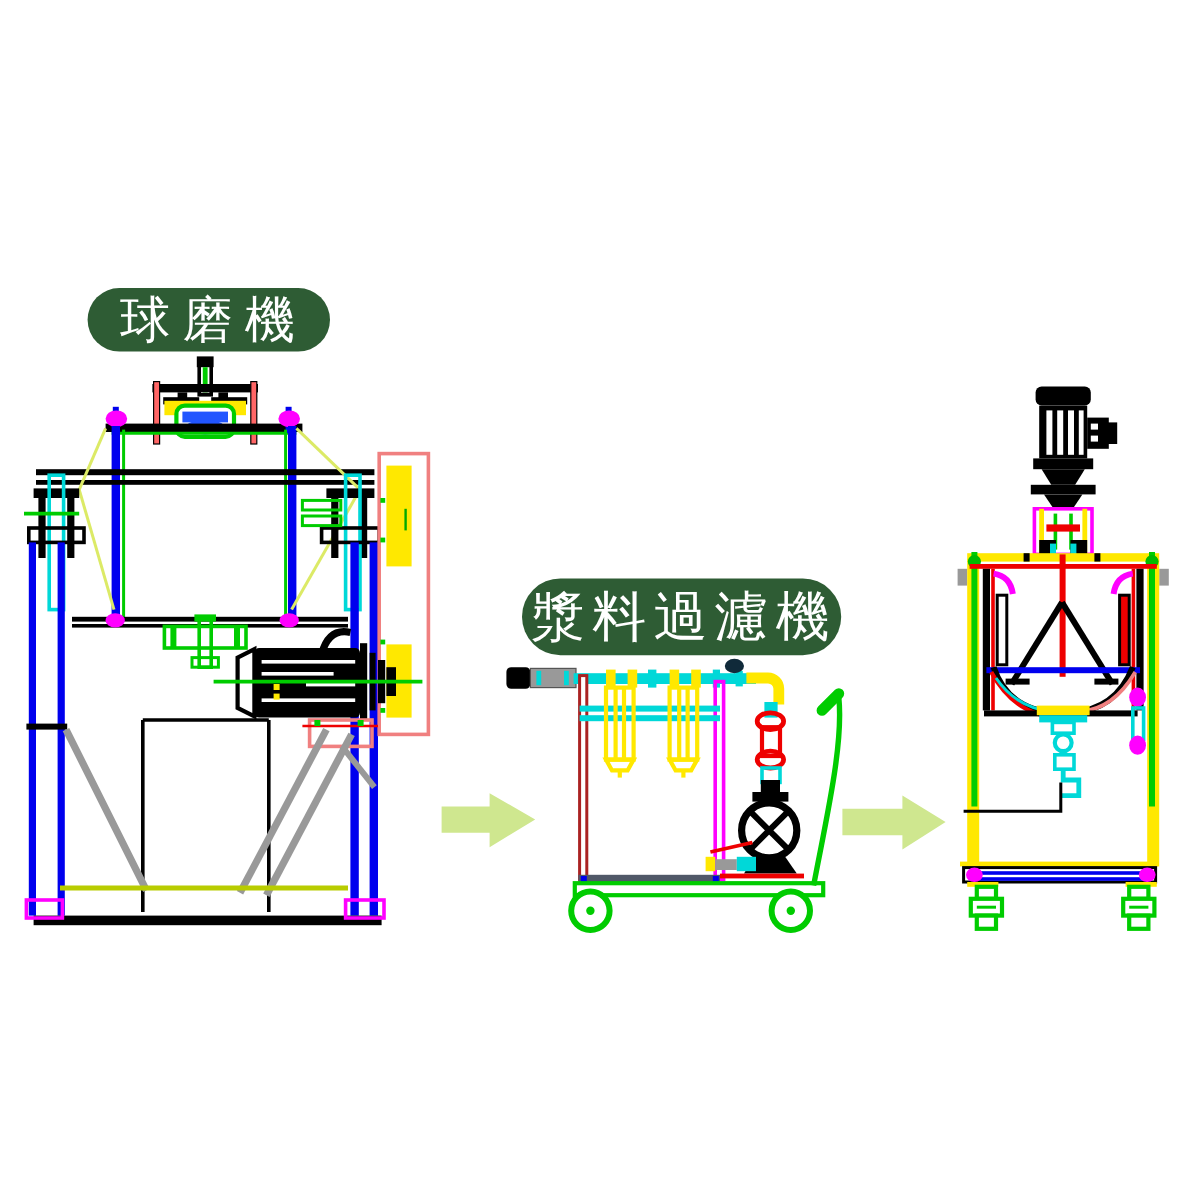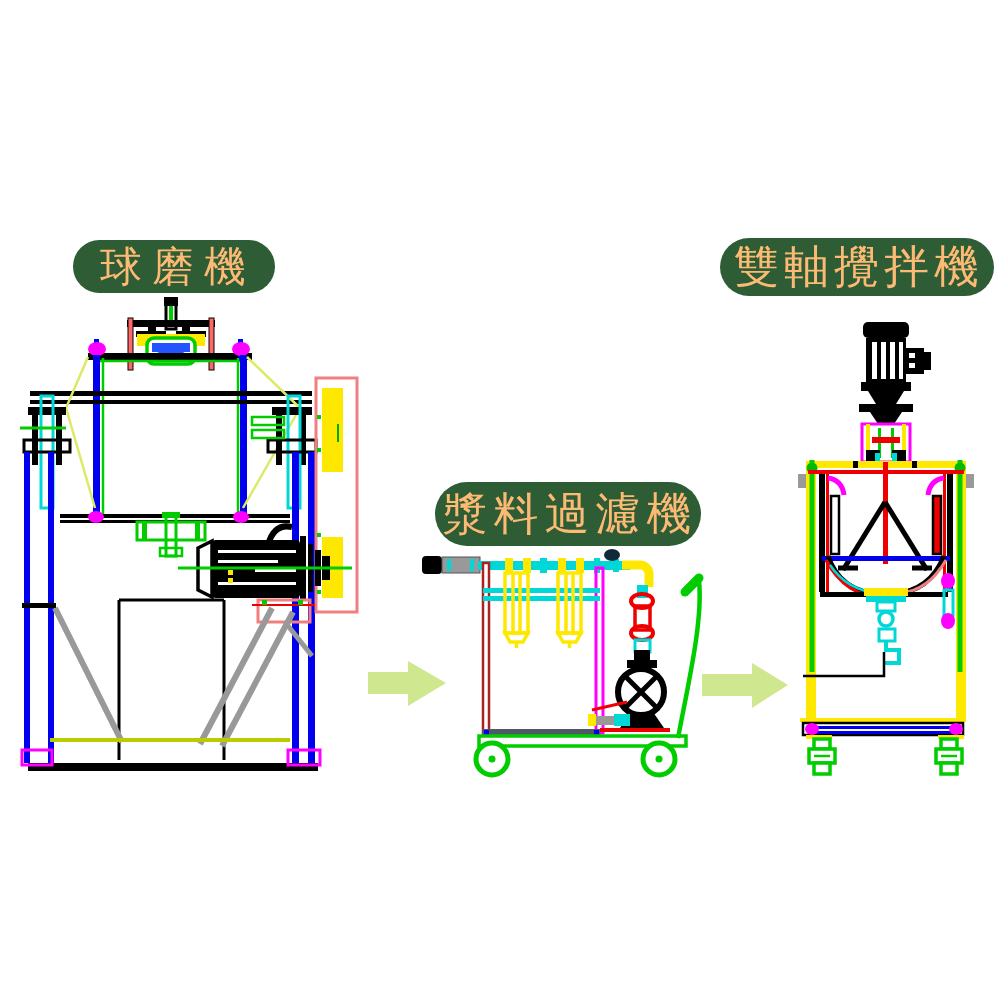--- a/index.html
+++ b/index.html
@@ -3,21 +3,21 @@
 <meta charset="utf-8">
 <style>
   html,body{margin:0;padding:0;background:#fff;}
   .canvas{
     position:relative;width:1000px;height:1000px;background:#ffffff;overflow:hidden;
     font-family:"Liberation Sans","DejaVu Sans",sans-serif;
   }
   .drawing-layer{position:absolute;left:0;top:0;width:1000px;height:1000px;}
   .pill{
     position:absolute;display:flex;align-items:center;justify-content:center;
-    background:#2e5c34;color:#fdba74;border-radius:999px;white-space:nowrap;
+    background:#2e5c34;color:#ffffff;border-radius:999px;white-space:nowrap;
     font-weight:400;
   }
   .pill-ball{left:73px;top:240px;width:194px;height:53px;font-size:42px;letter-spacing:10px;padding-left:8px;}
   .pill-filter{left:435px;top:482px;width:262px;height:64px;font-size:45px;letter-spacing:6px;padding-left:4px;}
   .pill-mixer{left:720px;top:238px;width:270px;height:58px;font-size:45px;letter-spacing:5px;padding-left:4px;}
 </style>
 </head>
 <body>
 
 <div class="canvas">
@@ -318,14 +318,13 @@
       <line x1="814" y1="756" x2="830" y2="756" stroke="#00cc00" stroke-width="2.5"></line>
       <line x1="941" y1="756" x2="957" y2="756" stroke="#00cc00" stroke-width="2.5"></line>
     </g>
 
     <polygon points="368,672 408,672 408,661 446,683 408,706 408,694 368,694" fill="#cfe78f"></polygon>
     <polygon points="702,674 752,674 752,663 788,685 752,708 752,696 702,696" fill="#cfe78f"></polygon>
   </svg>
 
   <div class="pill pill-ball">球磨機</div>
   <div class="pill pill-filter">漿料過濾機</div>
-  <div class="pill pill-mixer">雙軸攪拌機</div>
 </div>
 
 </body></html>

